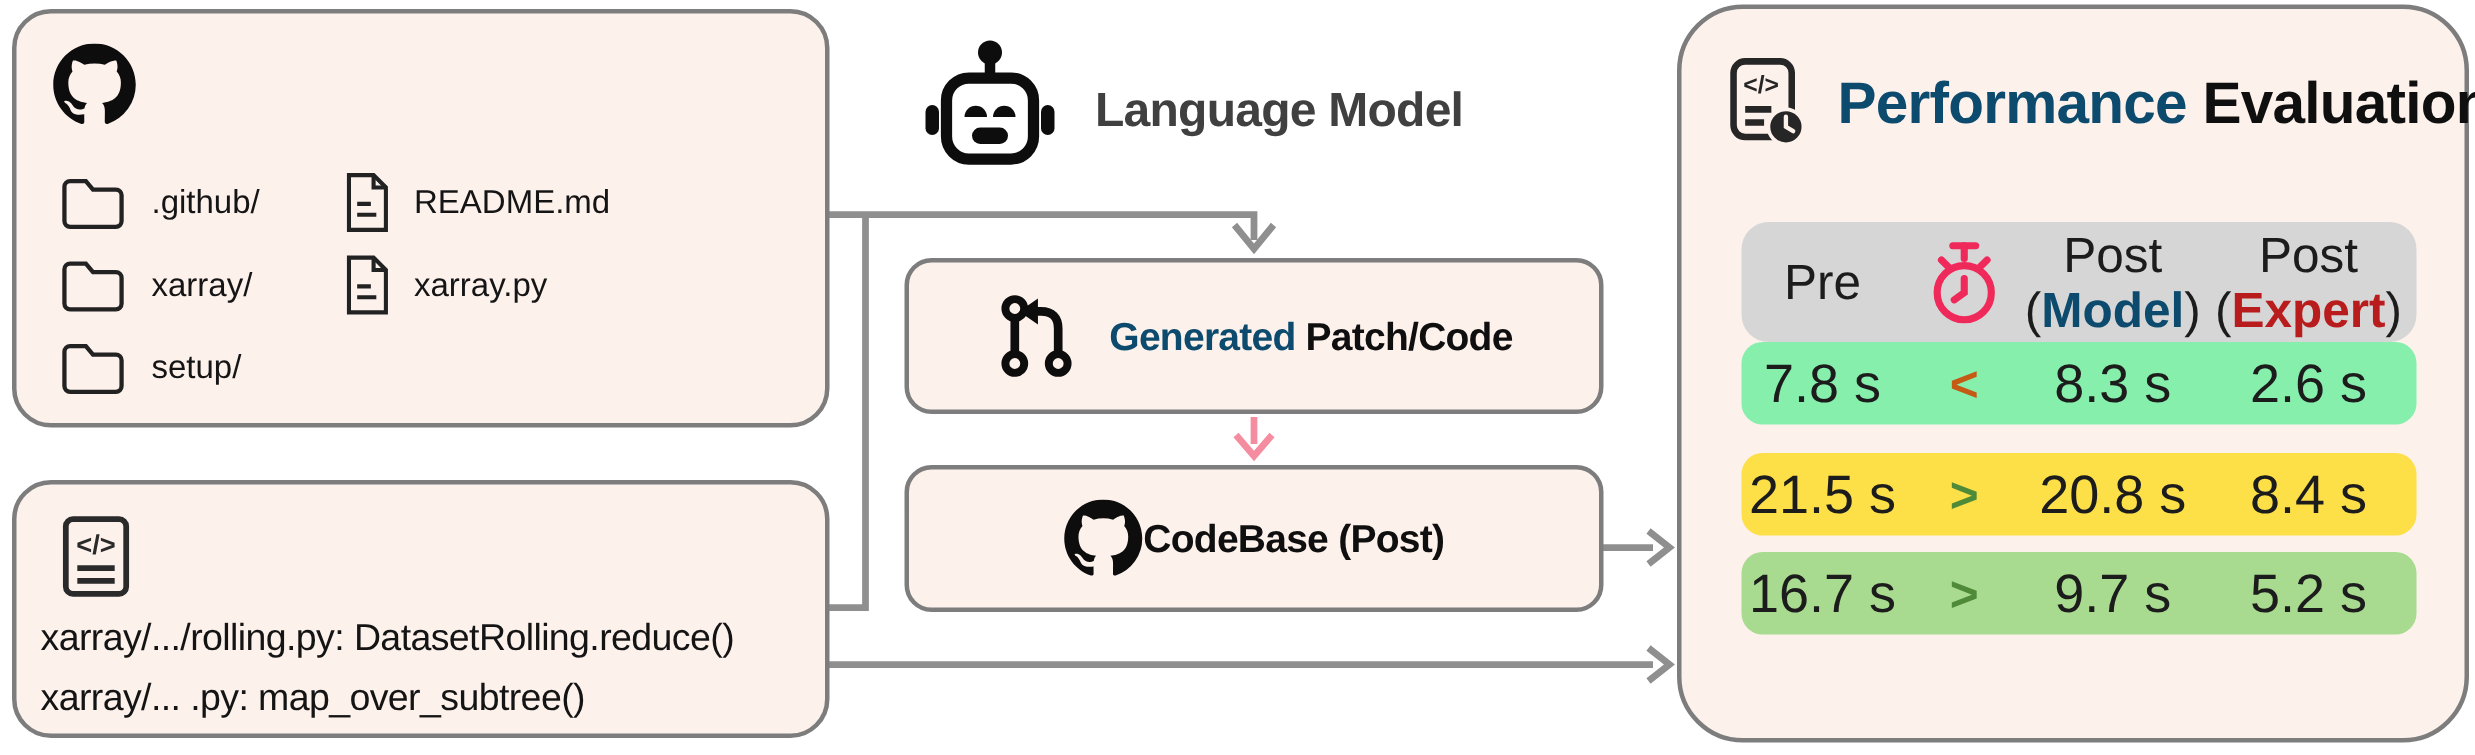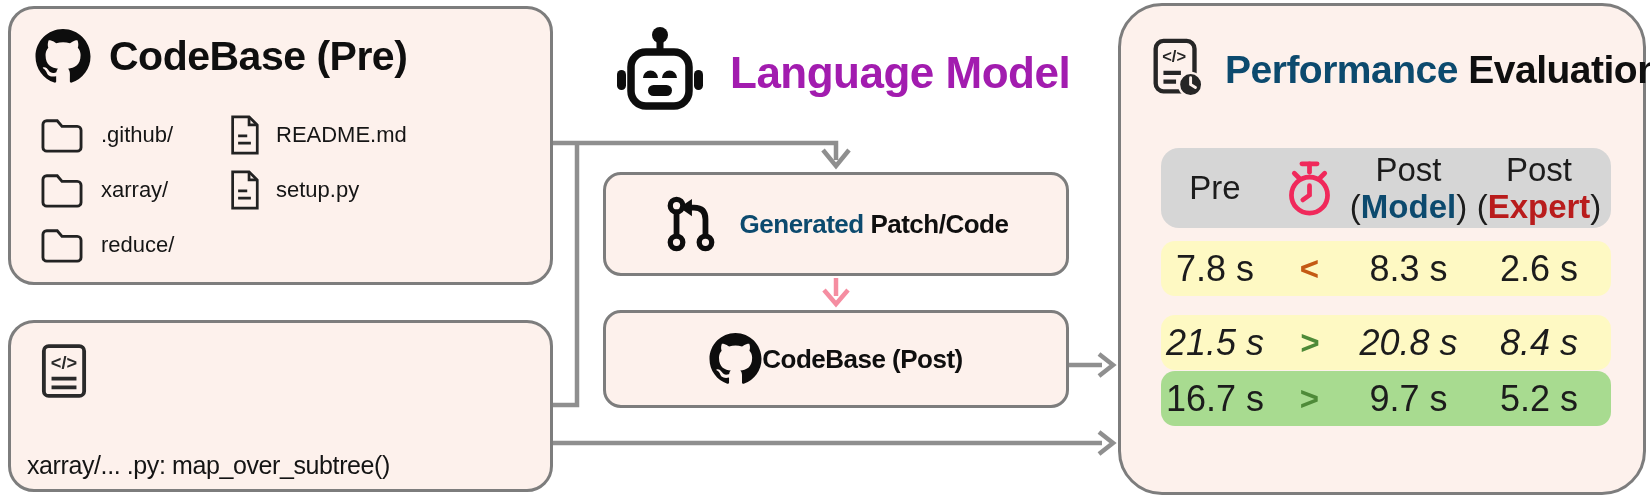--- a/index.html
+++ b/index.html
@@ -28,40 +28,40 @@
     grid-template-columns:190px auto;grid-auto-rows:55px;align-items:center;
   }
   .file-item{display:flex;align-items:center;gap:16px;font-size:22px;color:#151515;white-space:nowrap;}
   .fn-line{
     position:absolute;left:16px;font-size:25px;letter-spacing:-0.4px;
     color:#141414;white-space:nowrap;
   }
   .fn-line.l1{top:88px;}
   .fn-line.l2{top:128px;}
   .lm{position:absolute;left:612px;top:24px;display:flex;align-items:center;gap:22px;z-index:2;}
-  .lm-label{font-size:44px;font-weight:bold;color:#a21caf;letter-spacing:-0.5px;white-space:nowrap;}
+  .lm-label{font-size:32px;font-weight:bold;color:#404040;letter-spacing:-0.5px;white-space:nowrap;}
   .mid-label{font-size:26px;font-weight:bold;letter-spacing:-0.5px;white-space:nowrap;color:#0f0f0f;}
   .accent{color:#0c4a6e;}
   .green-word{color:#b91c1c;}
   .perf-head{left:30px;top:32px;gap:20px;}
   .perf-title{font-size:39px;font-weight:bold;letter-spacing:-0.5px;white-space:nowrap;color:#0f0f0f;}
   .table{position:absolute;left:40px;top:142px;width:450px;}
   .thead{
-    height:80px;background:#d6d6d6;border-radius:18px;margin-bottom:13px;
+    height:80px;background:#d6d6d6;border-radius:18px;
     display:grid;grid-template-columns:24% 18% 26% 32%;align-items:center;justify-items:center;
     font-size:33px;color:#1c1c1c;
   }
   .two-line{text-align:center;line-height:37px;}
   .trow{
     height:55px;border-radius:14px;
     display:grid;grid-template-columns:24% 18% 26% 32%;align-items:center;justify-items:center;
     font-size:36px;color:#1c1c1c;
   }
-  .trow.r1{background:#fef9c3;margin-bottom:19px;}
-  .trow.r2{background:#fef9c3;margin-bottom:1px;font-style:italic;}
+  .trow.r1{background:#86efac;margin-bottom:19px;}
+  .trow.r2{background:#fde047;margin-bottom:11px;}
   .trow.r3{background:#a8db90;}
   .sign{font-weight:bold;font-size:33px;}
   .sign.lt{color:#c45a14;}
   .sign.gt{color:#4e8a38;}
   .hdr-paren{color:#1c1c1c;font-weight:normal;}
   .hdr-word{font-weight:bold;}
 </style>
 </head>
 <body>
 
@@ -81,21 +81,20 @@
       <path d="M836 278 V296"></path>
       <path d="M824 290 L836 304 L848 290"></path>
     </g>
   </svg>
 
   <section class="box pre-box">
     <div class="head pre-head">
       <svg width="56" height="55" viewBox="0 0 16 16">
         <path fill="#0d0d0d" fill-rule="evenodd" d="M8 0C3.58 0 0 3.58 0 8c0 3.54 2.29 6.53 5.47 7.59.4.07.55-.17.55-.38 0-.19-.01-.82-.01-1.49-2.01.37-2.53-.49-2.69-.94-.09-.23-.48-.94-.82-1.13-.28-.15-.68-.52-.01-.53.63-.01 1.08.58 1.23.82.72 1.21 1.87.87 2.33.66.07-.52.28-.87.51-1.07-1.78-.2-3.64-.89-3.64-3.95 0-.87.31-1.59.82-2.15-.08-.2-.36-1.02.08-2.12 0 0 .67-.21 2.2.82.64-.18 1.32-.27 2-.27s1.36.09 2 .27c1.53-1.04 2.2-.82 2.2-.82.44 1.1.16 1.92.08 2.12.51.56.82 1.27.82 2.15 0 3.07-1.87 3.75-3.65 3.95.29.25.54.73.54 1.48 0 1.07-.01 1.93-.01 2.2 0 .21.15.46.55.38A8.01 8.01 0 0 0 16 8c0-4.42-3.58-8-8-8z"></path>
       </svg>
-      <span class="box-title">CodeBase (Pre)</span>
     </div>
     <div class="file-grid">
       <div class="file-item">
         <svg width="46" height="40" viewBox="0 0 48 42">
           <path fill="none" stroke="#222" stroke-width="3" d="M4 34 V10 a4 4 0 0 1 4 -4 h11 l5 6 h16 a4 4 0 0 1 4 4 v18 a4 4 0 0 1 -4 4 H8 a4 4 0 0 1 -4 -4 z"></path>
         </svg>
         <span>.github/</span>
       </div>
       <div class="file-item">
         <svg width="31" height="44" viewBox="0 0 34 46">
@@ -110,39 +109,40 @@
           <path fill="none" stroke="#222" stroke-width="3" d="M4 34 V10 a4 4 0 0 1 4 -4 h11 l5 6 h16 a4 4 0 0 1 4 4 v18 a4 4 0 0 1 -4 4 H8 a4 4 0 0 1 -4 -4 z"></path>
         </svg>
         <span>xarray/</span>
       </div>
       <div class="file-item">
         <svg width="31" height="44" viewBox="0 0 34 46">
           <path fill="none" stroke="#222" stroke-width="3" d="M4 3 h18 l9 9 v31 H4 z"></path>
           <path fill="none" stroke="#222" stroke-width="3" d="M22 3 v9 h9"></path>
           <path stroke="#222" stroke-width="3" d="M10 24 h10 M10 32 h14"></path>
         </svg>
-        <span>setup.py</span>
+        <span>xarray.py</span>
       </div>
       <div class="file-item">
         <svg width="46" height="40" viewBox="0 0 48 42">
           <path fill="none" stroke="#222" stroke-width="3" d="M4 34 V10 a4 4 0 0 1 4 -4 h11 l5 6 h16 a4 4 0 0 1 4 4 v18 a4 4 0 0 1 -4 4 H8 a4 4 0 0 1 -4 -4 z"></path>
         </svg>
-        <span>reduce/</span>
+        <span>setup/</span>
       </div>
     </div>
   </section>
 
   <section class="box target-box">
     <div class="head target-head">
       <svg width="46" height="60" viewBox="0 0 48 58">
         <rect x="3" y="3" width="42" height="52" rx="5" fill="none" stroke="#2a2a2a" stroke-width="4"></rect>
         <text x="24" y="27" text-anchor="middle" font-family="Liberation Sans, sans-serif" font-size="19" font-weight="bold" fill="#2a2a2a">&lt;/&gt;</text>
         <path stroke="#2a2a2a" stroke-width="4" d="M11 37 H37 M11 46 H37"></path>
       </svg>
     </div>
+    <div class="fn-line l1">xarray/.../rolling.py: DatasetRolling.reduce()</div>
     <div class="fn-line l2">xarray/... .py: map_over_subtree()</div>
   </section>
 
   <div class="lm">
     <svg width="96" height="98" viewBox="0 0 96 98">
       <circle cx="48" cy="11" r="8" fill="#0d0d0d"></circle>
       <rect x="44.5" y="15" width="7" height="14" fill="#0d0d0d"></rect>
       <rect x="19" y="28" width="58" height="54" rx="15" fill="none" stroke="#0d0d0d" stroke-width="7.5"></rect>
       <rect x="5" y="46" width="9" height="20" rx="4.5" fill="#0d0d0d"></rect>
       <rect x="82" y="46" width="9" height="20" rx="4.5" fill="#0d0d0d"></rect>

